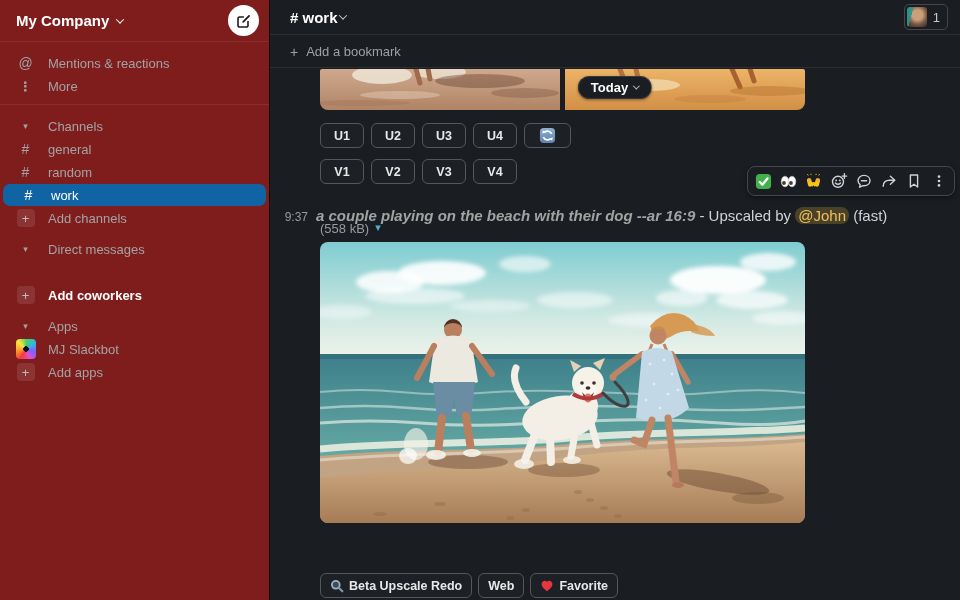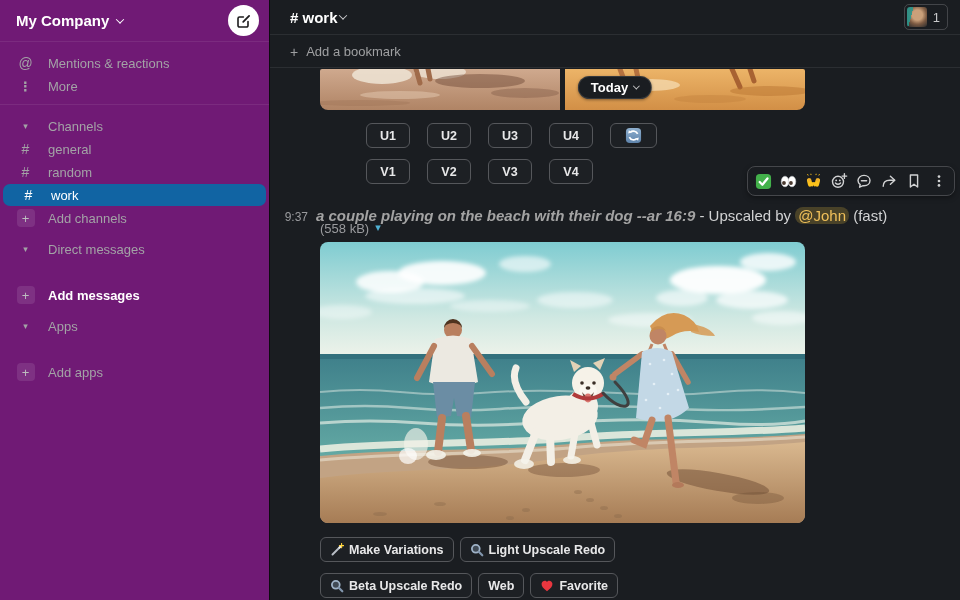--- a/index.html
+++ b/index.html
@@ -1,21 +1,21 @@
 <!DOCTYPE html>
 <html><head>
 <meta charset="utf-8">
 <style>
   * { margin:0; padding:0; box-sizing:border-box; }
   html,body { width:960px; height:600px; background:#1A1D21; }
   body { font-family:"Liberation Sans","DejaVu Sans",sans-serif; color:#D1D2D3; overflow:hidden; }
   .screen { position:relative; width:960px; height:600px; background:#1A1D21; }
 
   
-  .sidebar { position:absolute; left:0; top:0; width:270px; height:600px; background:#701a75; border-right:1px solid #0c0c0e; }
+  .sidebar { position:absolute; left:0; top:0; width:270px; height:600px; background:#7f1d1d; border-right:1px solid #0c0c0e; }
   .ws-header { position:absolute; left:0; top:0; width:100%; height:42px; display:flex; align-items:center; padding:0 10px 0 16px; border-bottom:1px solid rgba(255,255,255,.08); }
   .ws-name { font-size:15px; font-weight:700; color:#fff; display:flex; align-items:center; gap:8px; }
   .chv { display:inline-block; width:6px; height:6px; border-right:1.7px solid currentColor; border-bottom:1.7px solid currentColor; transform:rotate(45deg) translate(-1px,-1px); }
   .compose { margin-left:auto; width:31px; height:31px; border-radius:50%; background:#fff; display:flex; align-items:center; justify-content:center; }
   .srow { position:absolute; left:0; height:22px; width:100%; display:flex; align-items:center; padding-left:15px; font-size:13px; color:#A3A3A6; }
   .srow .ic { width:21px; display:flex; justify-content:center; align-items:center; color:#A3A3A6; flex:none; }
   .srow .lbl { margin-left:12px; white-space:nowrap; }
   .srow.sel { left:3px; width:263px; background:#1164A3; border-radius:7px; color:#fff; }
   .srow.sel .ic { color:#fff; }
   .bold-white { color:#fff; font-weight:700; }
@@ -44,21 +44,21 @@
   .bookmarks { position:absolute; left:0; top:36px; width:100%; height:32px; display:flex; align-items:center; padding-left:20px; gap:8px; font-size:13px; color:#9FA0A2; border-bottom:1px solid rgba(255,255,255,.08); }
   .bookmarks .plus { font-size:14px; color:#9FA0A2; }
 
   .content { position:absolute; left:0; top:68px; width:100%; height:532px; }
 
   .strip { position:absolute; left:50px; top:1px; width:485px; height:41px; border-radius:2px 2px 8px 8px; overflow:hidden; }
   .today-pill { position:absolute; left:50%; transform:translateX(-50%); top:8px; height:23px; background:#1A1D21; border:1px solid rgba(255,255,255,.12); border-radius:12px; display:flex; align-items:center; gap:6px; padding:0 12px; font-size:13px; font-weight:700; color:#fff; box-shadow:0 1px 3px rgba(0,0,0,.4); }
   .today-pill .chv { width:5px; height:5px; border-width:1.5px; border-color:#c9c9cb; }
 
   .btn { display:inline-flex; align-items:center; justify-content:center; gap:5px; height:25px; border:1px solid #55575b; border-radius:6px; background:#1d2024; color:#e8e8e9; font-size:12.5px; font-weight:700; padding:0 9px; }
-  .grid-row { position:absolute; left:50px; display:flex; gap:17px;margin-left:46px; }
+  .grid-row { position:absolute; left:50px; display:flex; gap:7px; }
   .grid-row .btn { width:44px; padding:0; }
   .grid-row .btn.wide { width:47px; }
 
   .toolbar { position:absolute; right:5px; top:98px; height:30px; background:#1A1D21; border:1px solid #45474b; border-radius:8px; display:flex; align-items:center; padding:0 3px; box-shadow:0 2px 5px rgba(0,0,0,.35); }
   .toolbar .titem { width:25px; height:24px; display:flex; align-items:center; justify-content:center; border-radius:4px; }
 
   .msg-line { position:absolute; left:0; top:139px; width:100%; display:flex; align-items:baseline; white-space:pre-wrap; }
   .msg-time { width:46px; flex:none; text-align:right; font-size:12px; color:#9A9B9E; padding-right:8px; }
   .msg-text { font-size:15px; color:#D1D2D3; }
   .msg-text .prompt { font-weight:700; color:#a3a3a3;font-style:italic; }
@@ -126,26 +126,32 @@
     </div>
 
     <div class="srow" style="top:238px">
       <span class="ic caret">▾</span>
       <span class="lbl">Direct messages</span>
     </div>
     <div class="srow" style="top:284px">
       <span class="ic">
           <span class="plusbox">+</span>
         </span>
-      <span class="lbl bold-white">Add messages</span>
+      <span class="lbl bold-white">Add coworkers</span>
     </div>
 
     <div class="srow" style="top:315px">
       <span class="ic caret">▾</span>
       <span class="lbl">Apps</span>
+    </div>
+    <div class="srow" style="top:337px; height:24px">
+      <span class="ic">
+          <span class="mj-icon"></span>
+        </span>
+      <span class="lbl">MJ Slackbot</span>
     </div>
     <div class="srow" style="top:361px">
       <span class="ic">
           <span class="plusbox">+</span>
         </span>
       <span class="lbl">Add apps</span>
     </div>
   </div>
 
   <div class="main">
@@ -428,37 +434,20 @@
               <circle cx="358" cy="148" r="1.3"></circle>
                 <circle cx="340" cy="166" r="1.3"></circle>
             </g>
             <path d="M332,178 L324,202 L314,198" stroke="#c08565" stroke-width="7" stroke-linecap="round" fill="none"></path>
             <path d="M348,176 L356,240" stroke="#c08565" stroke-width="7" stroke-linecap="round"></path>
             <ellipse cx="358" cy="243" rx="6" ry="3" fill="#b3795a"></ellipse>
           </g>
         </svg>
       </div>
 
-      <div class="act-row" style="top:469px">
-        <button class="btn">
-          <svg width="14" height="14" viewBox="0 0 14 14">
-            <path d="M2.5,11.5 L9.5,4.5" stroke="#b9bfc7" stroke-width="2" stroke-linecap="round"></path>
-            <path d="M9.5,4.5 L11.3,2.7" stroke="#f2f4f6" stroke-width="2" stroke-linecap="round"></path>
-            <path d="M11.6,0.4 v4.4 M9.4,2.6 h4.4" stroke="#ffd43b" stroke-width="1.1" stroke-linecap="round"></path>
-          </svg>
-          <span>Make Variations</span>
-        </button>
-        <button class="btn">
-          <svg width="14" height="14" viewBox="0 0 14 14">
-            <circle cx="5.8" cy="5.8" r="3.9" stroke="#9fb3c8" stroke-width="1.8" fill="rgba(173,200,230,.25)"></circle>
-            <path d="M8.8,8.8 L12.3,12.3" stroke="#8296ad" stroke-width="2.2" stroke-linecap="round"></path>
-          </svg>
-          <span>Light Upscale Redo</span>
-        </button>
-      </div>
       <div class="act-row" style="top:505px">
         <button class="btn">
           <svg width="14" height="14" viewBox="0 0 14 14">
             <circle cx="5.8" cy="5.8" r="3.9" stroke="#9fb3c8" stroke-width="1.8" fill="rgba(173,200,230,.25)"></circle>
             <path d="M8.8,8.8 L12.3,12.3" stroke="#8296ad" stroke-width="2.2" stroke-linecap="round"></path>
           </svg>
           <span>Beta Upscale Redo</span>
         </button>
         <button class="btn">
           <span>Web</span>

